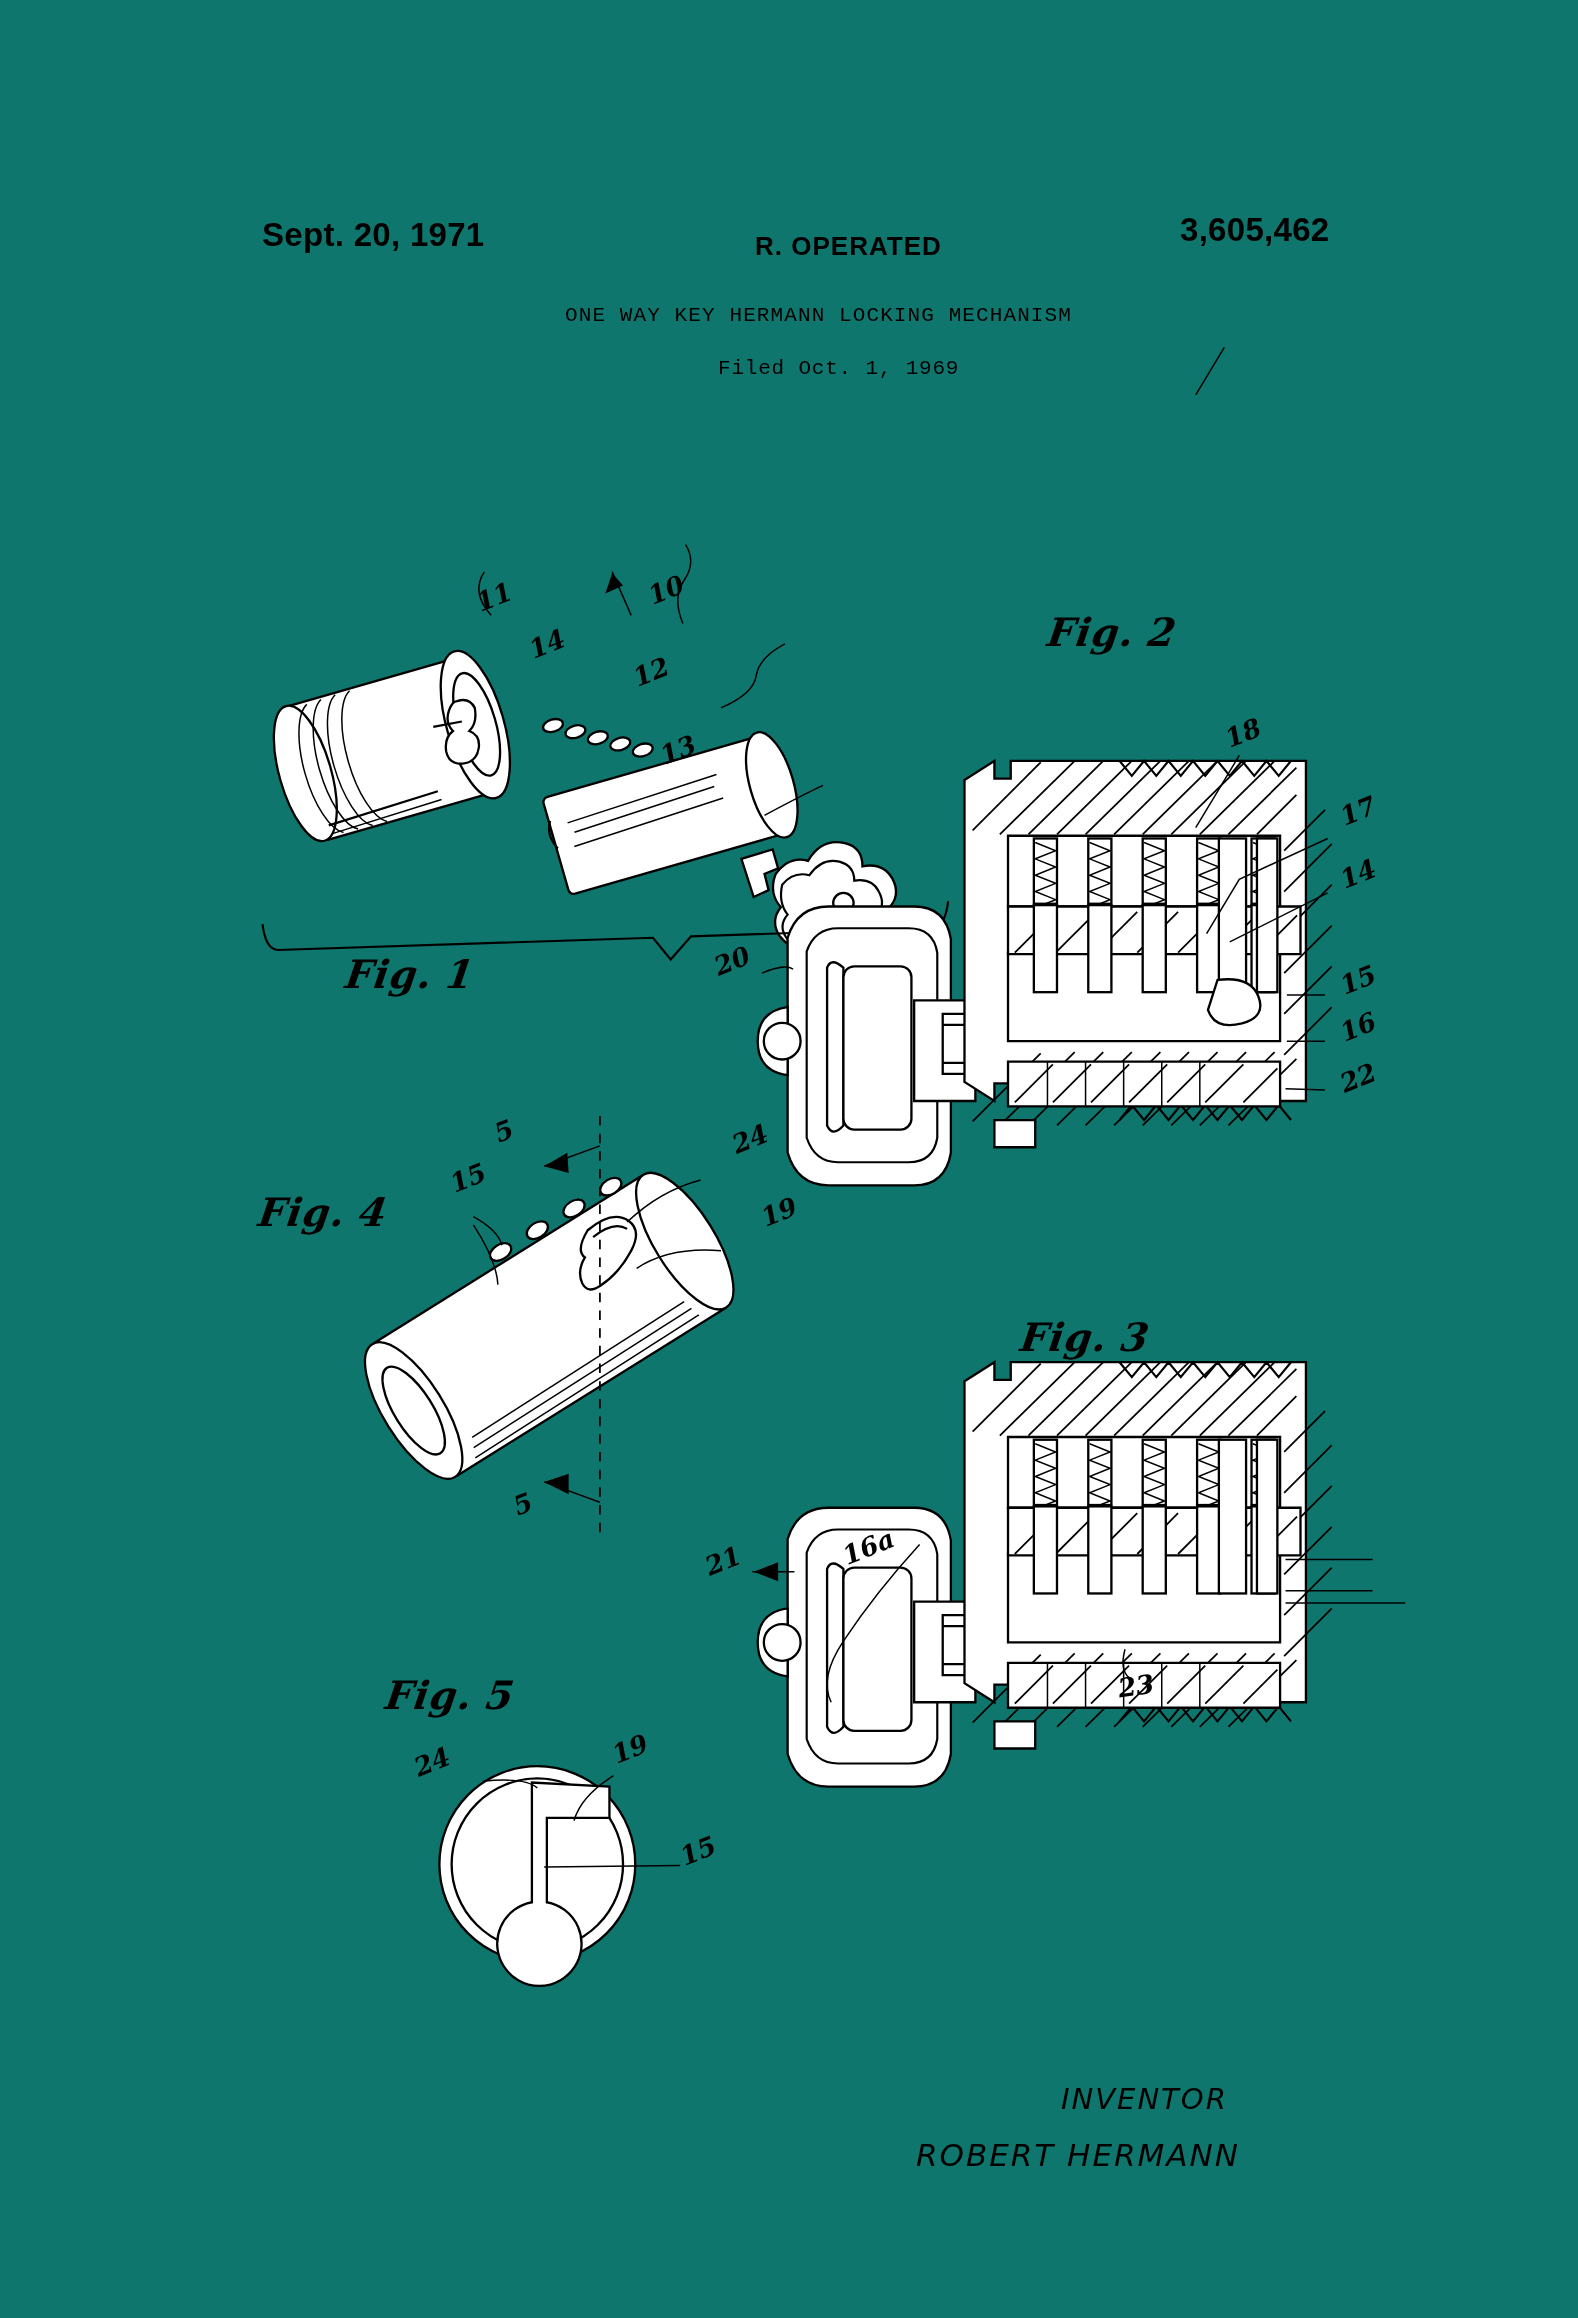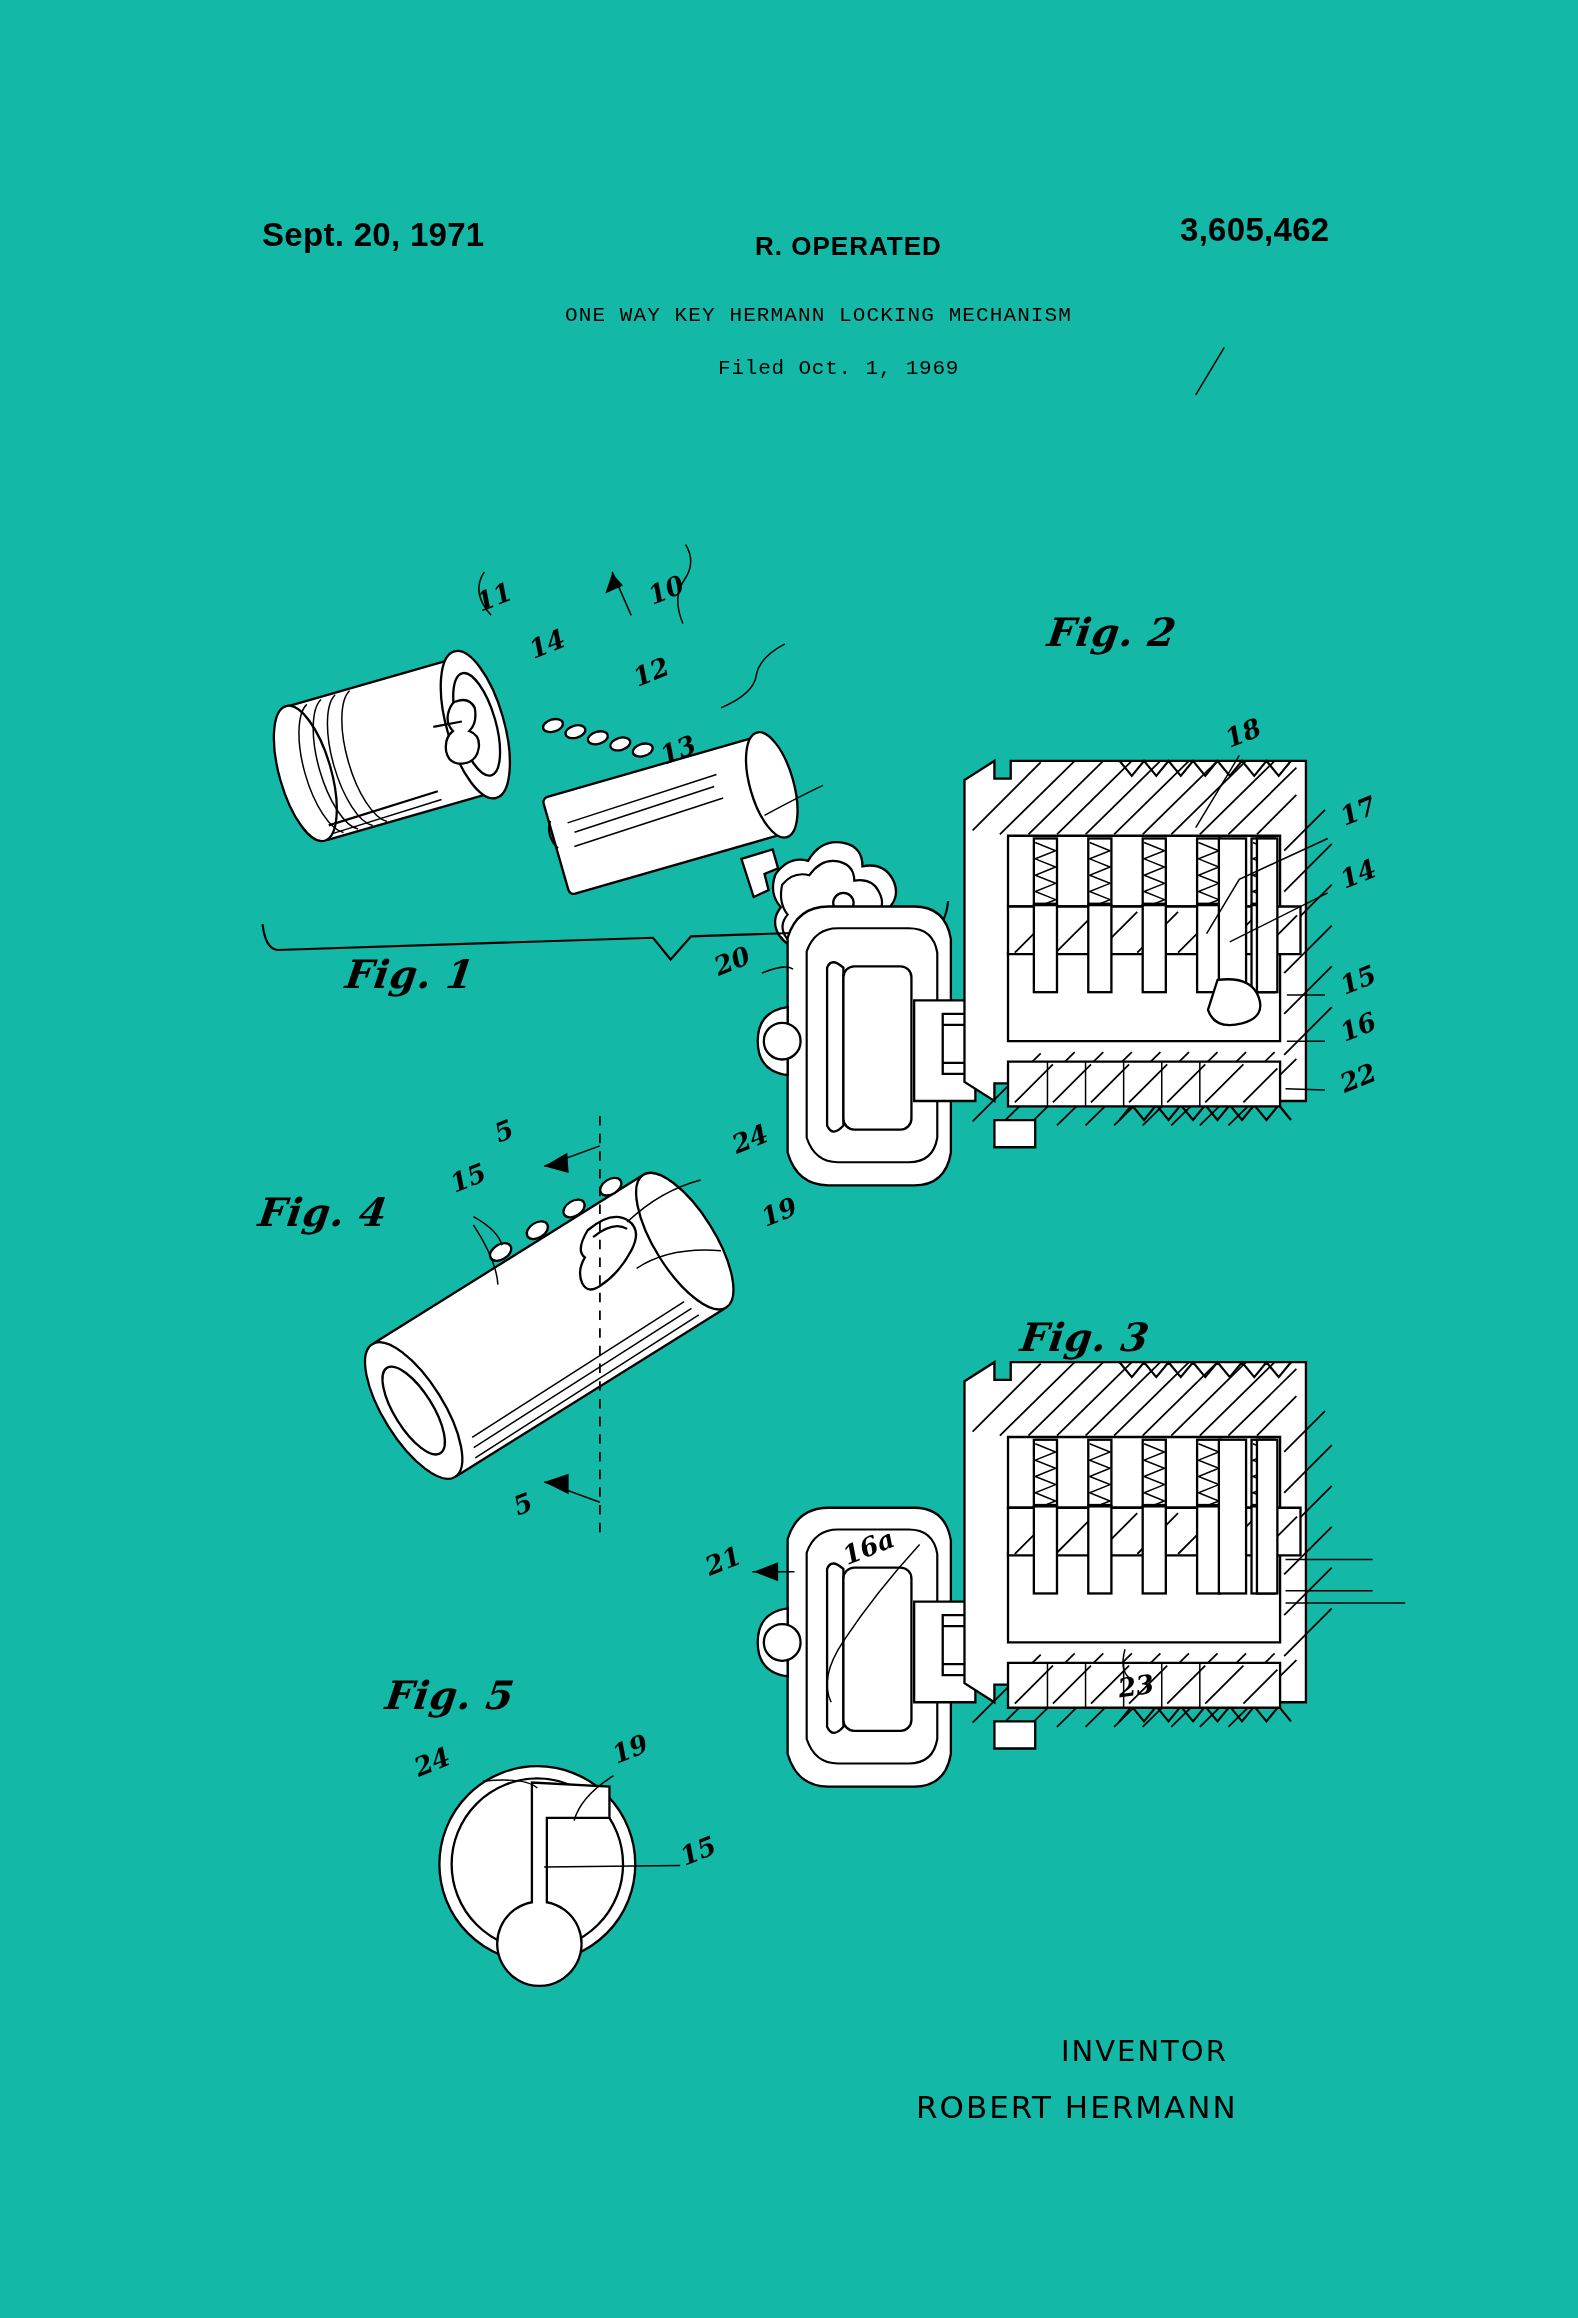--- a/index.html
+++ b/index.html
@@ -1,40 +1,40 @@
 <!DOCTYPE html>
 <html style="font-size:11px"><head>
 <meta charset="utf-8">
 <style>
   html,body{margin:0;padding:0;background:#fff;}
   body{width:1578px;height:2319px;position:relative;overflow:hidden;
        font-family:"Liberation Serif",serif;color:#000;}
-  .page{position:absolute;inset:0;background:#14b8a6;}
+  .page{position:absolute;inset:0;background:#0f766e;}
 
   
   .hdr{position:absolute;left:0;top:0;width:1578px;}
   .hdr-date{position:absolute;left:262px;top:216px;font-family:"Liberation Sans",sans-serif;
             font-weight:bold;font-size:33px;letter-spacing:0.3px;}
   .hdr-name{position:absolute;left:755px;top:231px;font-family:"Liberation Sans",sans-serif;
             font-weight:bold;font-size:26px;letter-spacing:1px;}
   .hdr-num{position:absolute;left:1180px;top:211px;font-family:"Liberation Sans",sans-serif;
            font-weight:bold;font-size:33px;letter-spacing:0.3px;}
   .hdr-title{position:absolute;left:565px;top:304px;font-family:"Liberation Mono",monospace;
              font-size:21px;letter-spacing:1.1px;white-space:nowrap;}
   .hdr-filed{position:absolute;left:718px;top:357px;font-family:"Liberation Mono",monospace;
              font-size:21px;letter-spacing:0.8px;white-space:nowrap;text-align:center;}
 
   
   .figlbl{position:absolute;font-family:"DejaVu Serif",serif;font-style:italic;font-weight:bold;
           font-size:39px;letter-spacing:0.7px;transform:skewX(-8deg);white-space:nowrap;}
   .reflbl{position:absolute;font-family:"DejaVu Serif",serif;font-style:italic;font-weight:bold;
           font-size:26px;white-space:nowrap;}
   .reflbl.tilt{transform:rotate(-22deg);}
-  .sig{position:absolute;font-family:"DejaVu Sans",sans-serif;
-       font-size:29px;letter-spacing:2px;white-space:nowrap;}
+  .sig{position:absolute;font-family:"DejaVu Sans",sans-serif;font-style:italic;
+       font-size:29px;letter-spacing:2px;white-space:nowrap;margin-top:48px;}
 
   svg{position:absolute;left:0;top:0;overflow:visible;}
   .ln{fill:none;stroke:#000;stroke-width:3.2;}
   .lnthin{fill:none;stroke:#000;stroke-width:2.2;}
   .fillw{fill:#fff;stroke:#000;stroke-width:3.4;}
   .fillk{fill:#000;}
   .dash{fill:none;stroke:#000;stroke-width:2.6;stroke-dasharray:14 12;}
   .hatch{stroke:#000;stroke-width:2.6;fill:none;}
 </style>
 </head>

